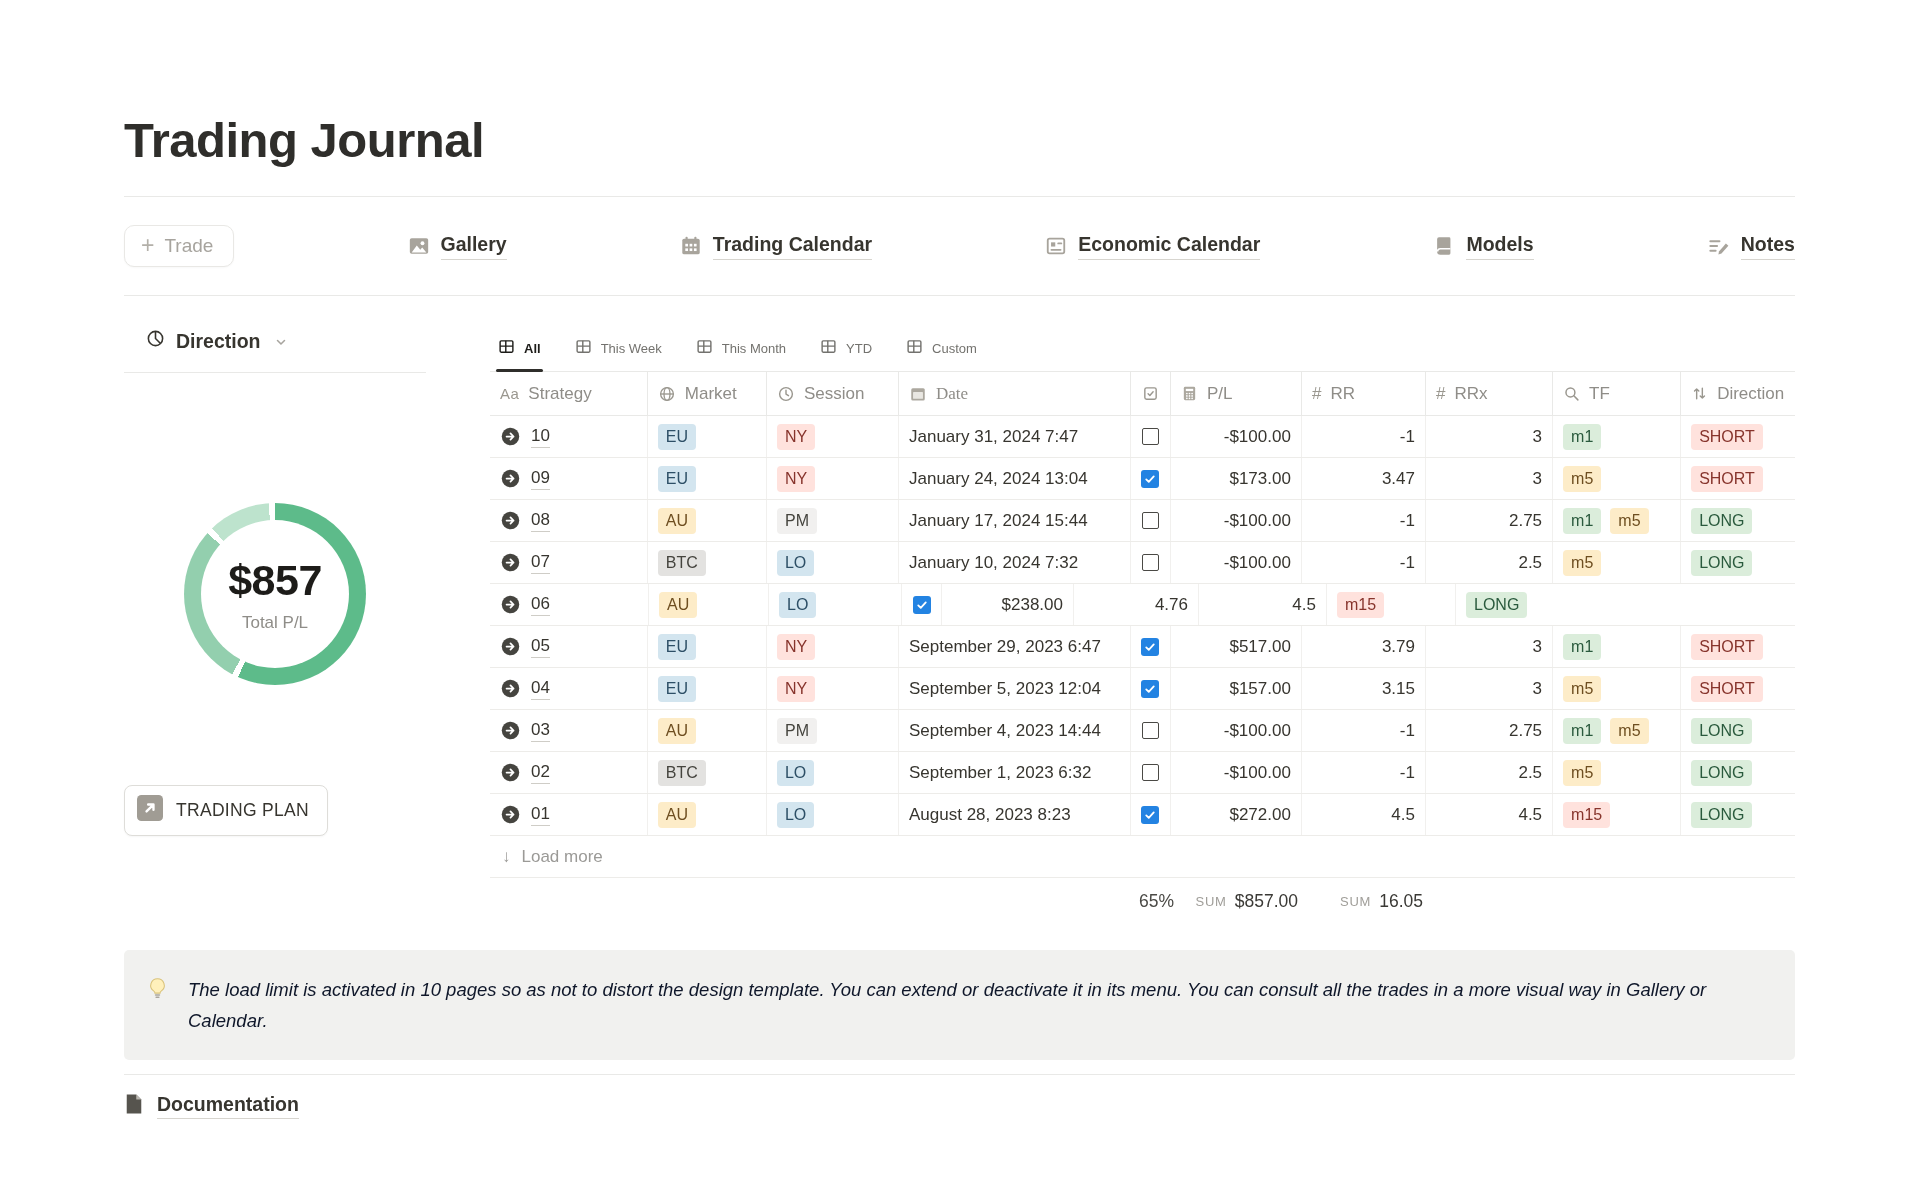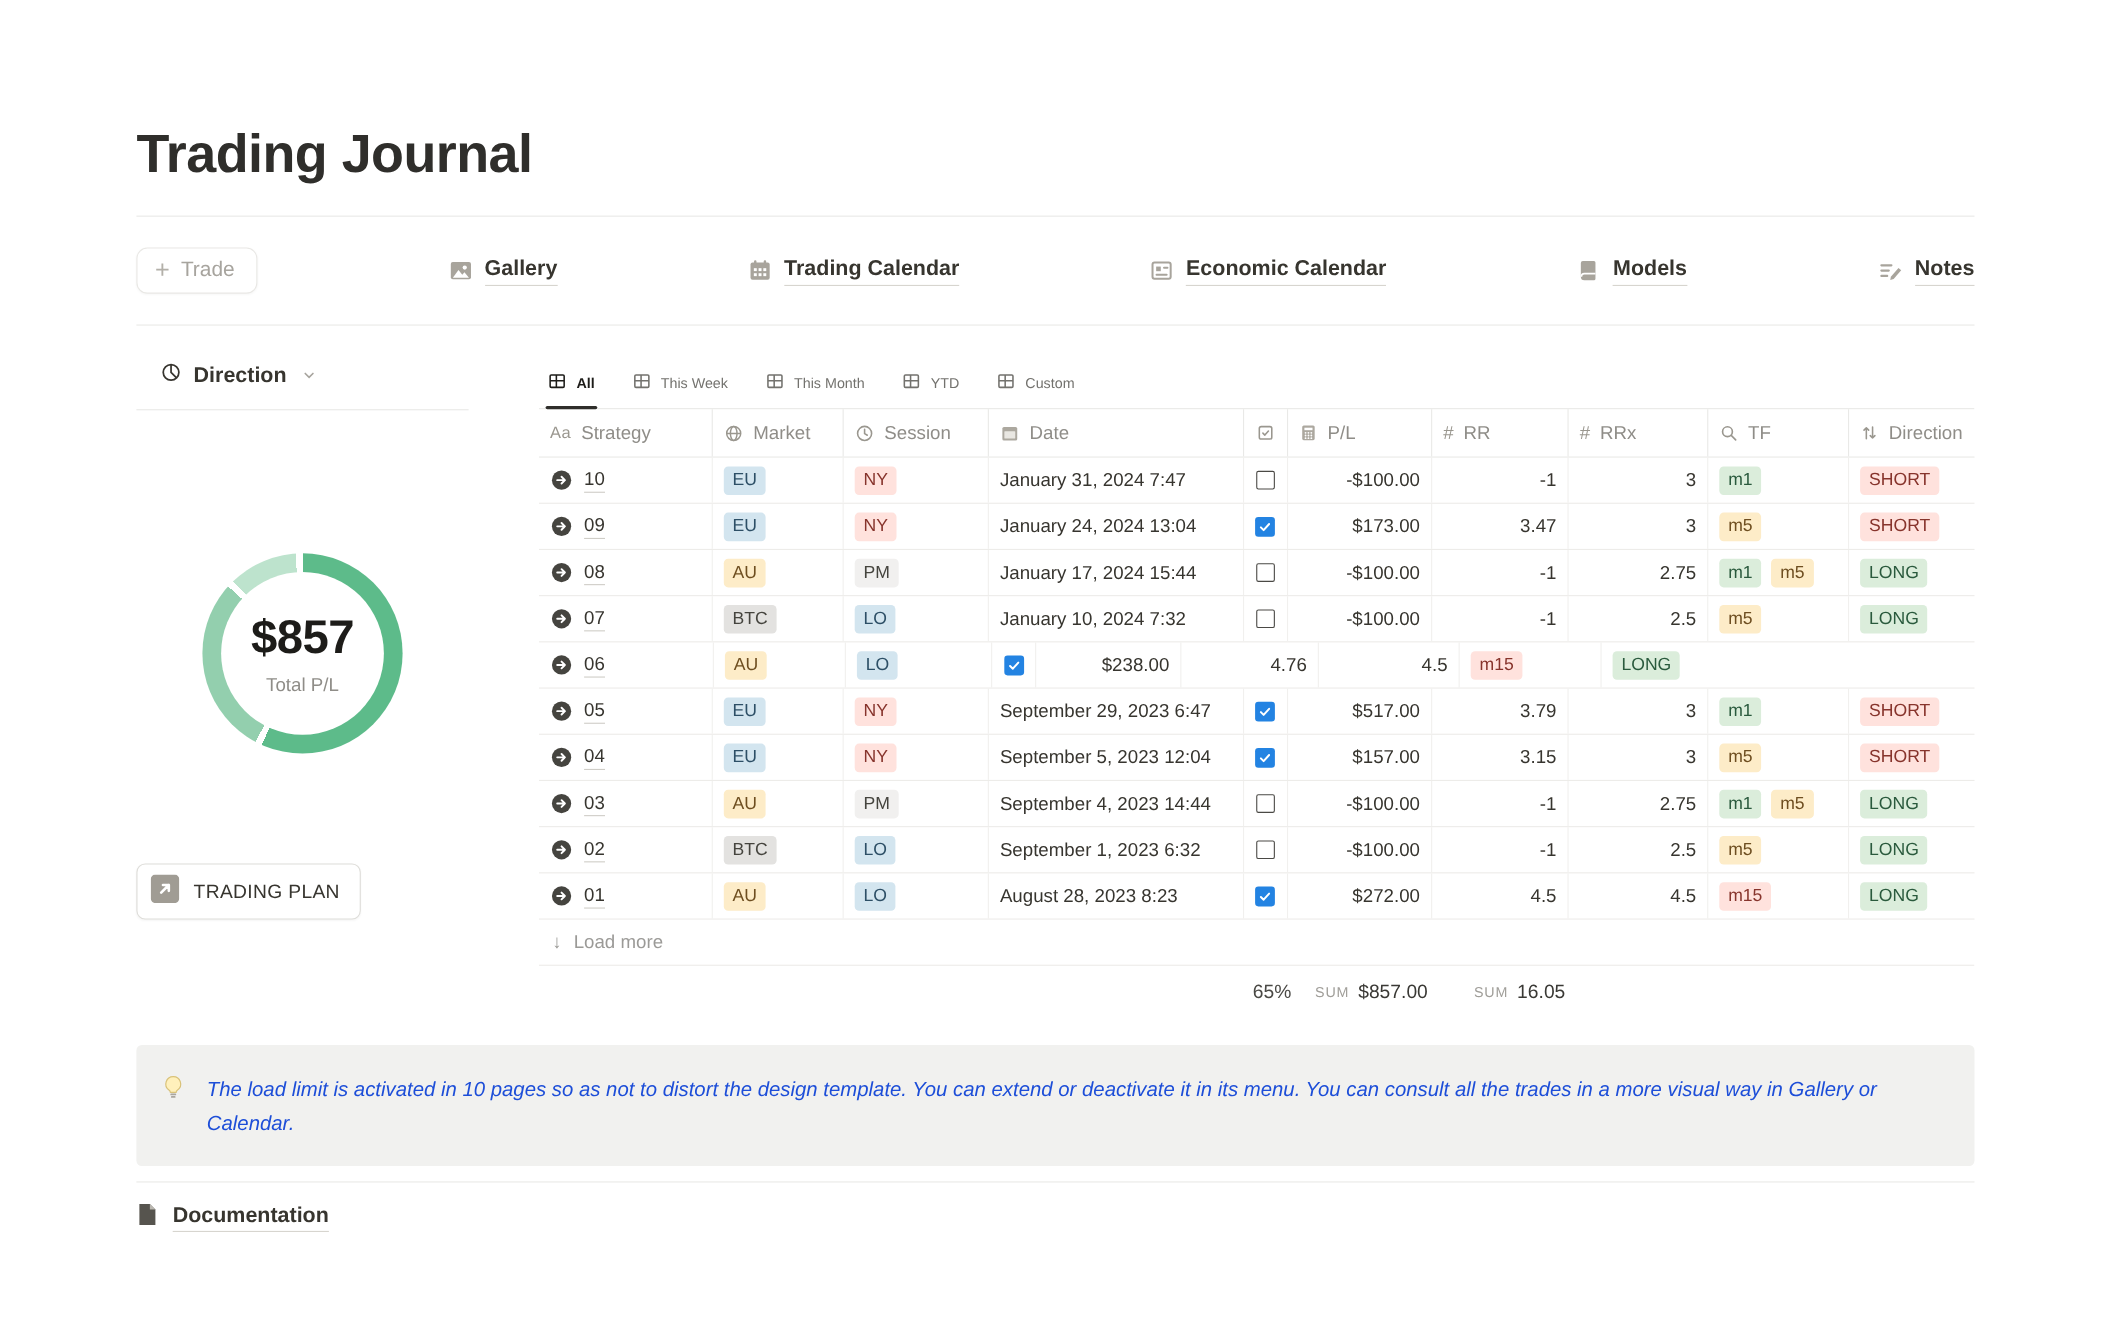--- a/index.html
+++ b/index.html
@@ -71,21 +71,21 @@
   .agg { display:flex; align-items:center; height:46px; font-size:17.5px; }
   .agg-cell { display:flex; align-items:center; height:100%; }
   .agg-checked { overflow:hidden; justify-content:flex-end; }
   .agg-checked span { flex-shrink:0; min-width:52px; text-align:right; color:#4A4945; padding-right:2px; }
   .agg-label { font-size:13px; color:#A09E99; letter-spacing:0.8px; margin-right:8px; font-weight:500; }
   .agg-value { color:#3A3935; }
   .agg-cell.right { justify-content:flex-end; padding-right:10px; }
 
   
   .callout { display:flex; gap:19px; margin-top:26px; background:#F1F1EF; border-radius:5px; padding:24px 40px 24px 22px;
-    font-size:18.5px; font-style:italic; color:#1d4ed8; line-height:1.68; }
+    font-size:18.5px; font-style:italic; color:#0f172a; line-height:1.68; }
   .callout svg { flex-shrink:0; margin-top:3px; }
 
   .divider-bottom { margin-top:14px; }
   .doc-link { display:flex; align-items:center; gap:13px; margin-top:18px; cursor:pointer; }
   .doc-link .dl-label { font-size:19.5px; font-weight:600; color:#37352F; border-bottom:1px solid #D7D5CF; padding-bottom:2px; }
 </style>
 </head>
 <body>
 
 <div class="page">
@@ -242,21 +242,21 @@
               </div>
               <div class="th" style="width: 133px;">
                 <span style="display:flex;align-items:center">
                   <svg width="18" height="18" viewBox="0 0 24 24" fill="none" stroke="#9A978F" stroke-width="1.9">
                     <circle cx="12" cy="12" r="8.5"></circle>
                     <path d="M12 7v5.2l3.3 2" stroke-linecap="round"></path>
                   </svg>
                 </span>
                 <span>Session</span>
               </div>
-              <div class="th" style="width: 234px;">
+              <div class="th" style="width: 234px; font-family: Liberation Serif, serif;">
                 <span style="display:flex;align-items:center">
                   <svg width="18" height="18" viewBox="0 0 24 24">
                     <rect x="3" y="4.2" width="18" height="16.5" rx="2" fill="#ACA89F"></rect>
                     <rect x="5.4" y="9.3" width="13.2" height="9" rx="0.8" fill="#E9E7E2"></rect>
                   </svg>
                 </span>
                 <span>Date</span>
               </div>
               <div class="th center" style="width: 40px;">
                 <span style="display:flex;align-items:center">

